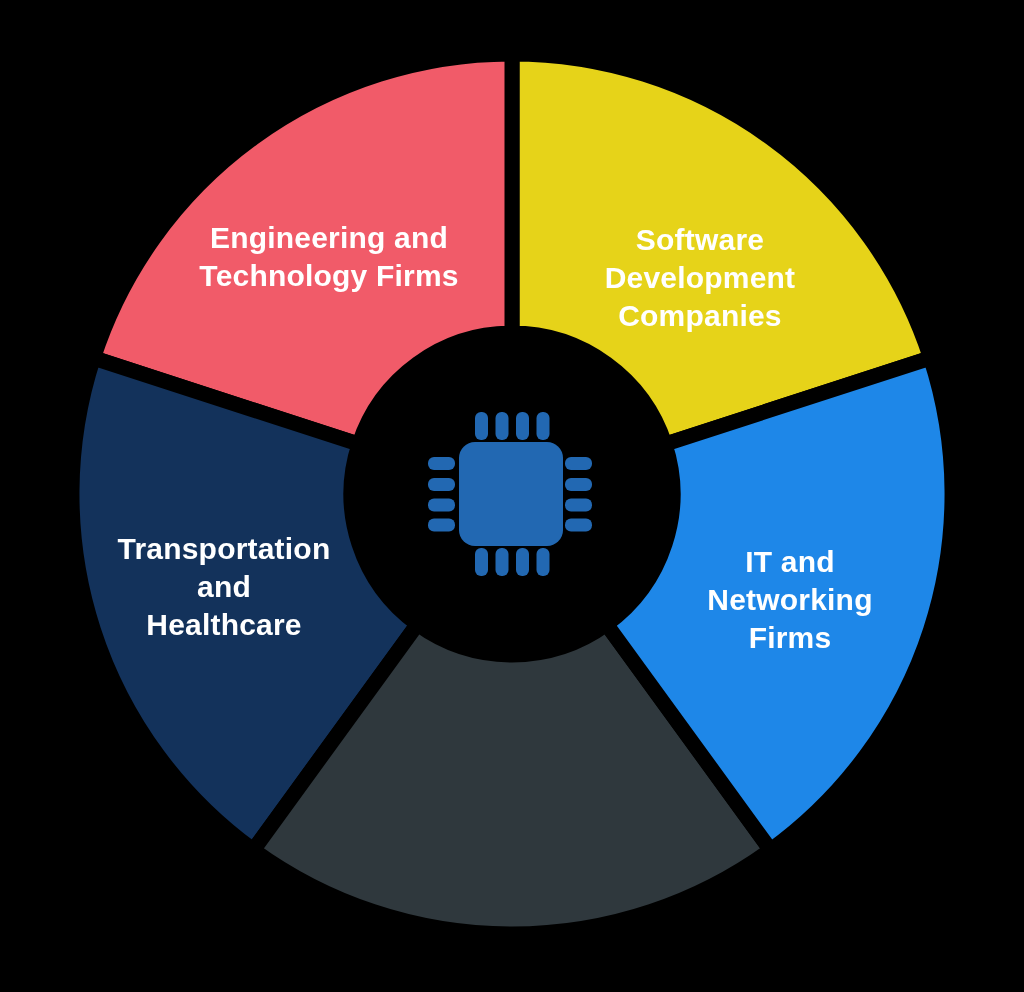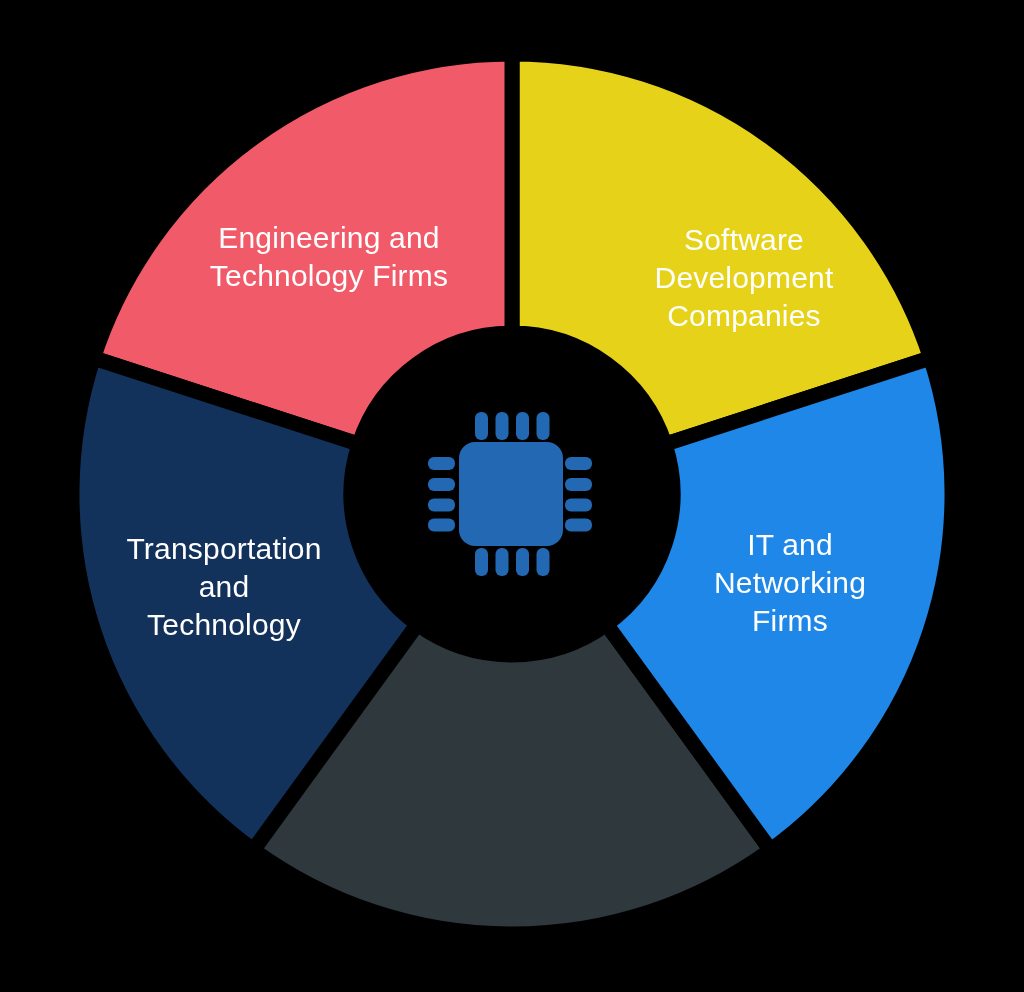--- a/index.html
+++ b/index.html
@@ -19,29 +19,29 @@
     position: absolute;
     left: 0;
     top: 0;
   }
   .seg-label {
     position: absolute;
     transform: translate(-50%, -50%);
     white-space: pre-line;
     text-align: center;
     color: #ffffff;
-    font-weight: 400;
+    font-weight: 700;
     font-size: 30px;
     line-height: 38px;
     letter-spacing: 0.2px;
     pointer-events: none;
   }
   .lbl-engineering   { left: 329px; top: 257px; }
-  .lbl-software      { left: 700px; top: 278px; margin-left: 44px; }
-  .lbl-it-networking { left: 790px; top: 583px; }
+  .lbl-software      { left: 700px; top: 278px; }
+  .lbl-it-networking { left: 790px; top: 600px; }
   .lbl-healthcare    { left: 512px; top: 784px; }
   .lbl-transport     { left: 224px; top: 587px; }
 </style>
 </head>
 <body>
 
 <div class="stage">
 
   <svg class="donut-svg" width="1024" height="992" viewBox="0 0 1024 992">
 
@@ -86,15 +86,15 @@
 Development
 Companies</div>
 
   <div class="seg-label lbl-it-networking">IT and
 Networking
 Firms</div>
 
 
   <div class="seg-label lbl-transport">Transportation
 and
-Technology</div>
+Healthcare</div>
 
 </div>
 
 </body></html>

